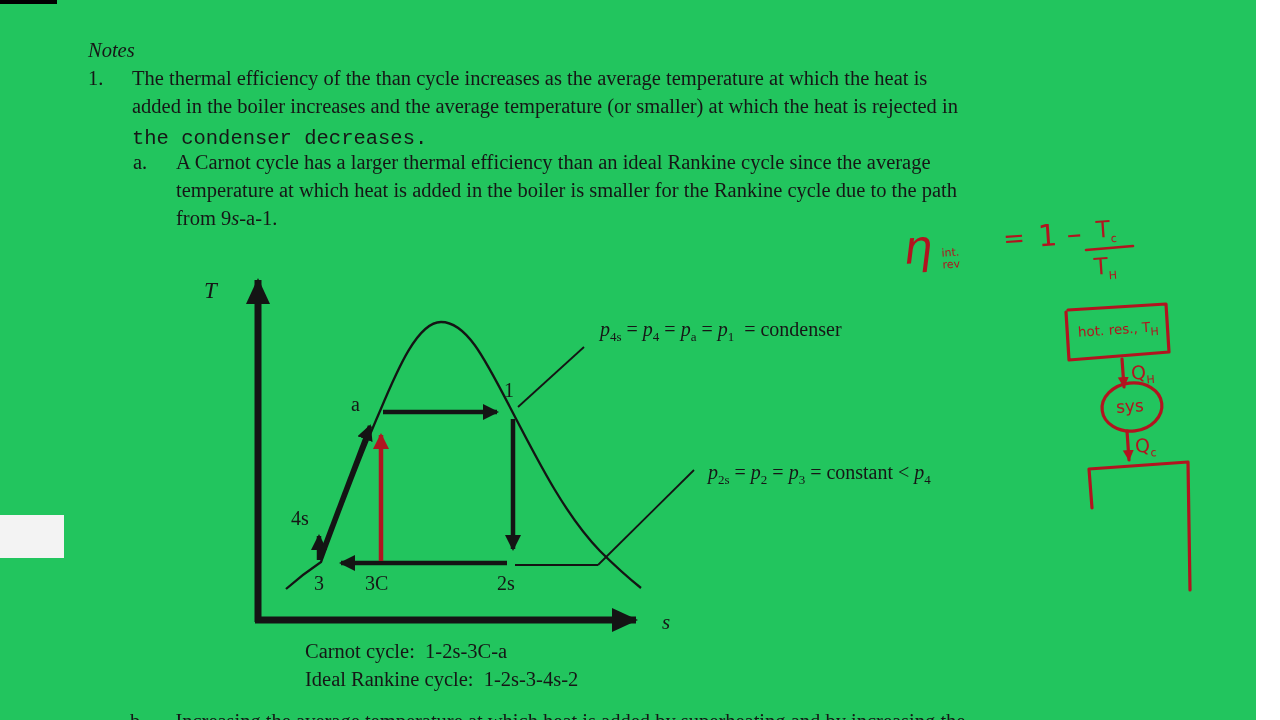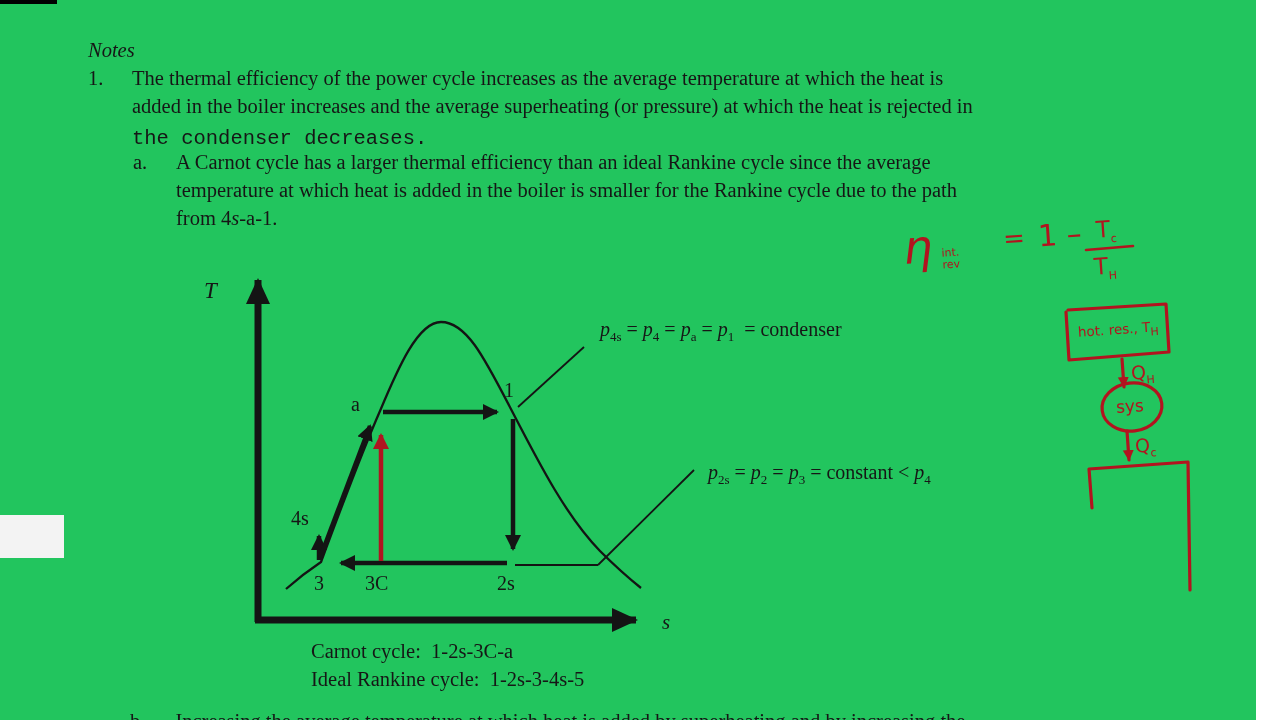--- a/index.html
+++ b/index.html
@@ -5,47 +5,47 @@
   html,body{margin:0;padding:0;}
   .page{position:relative;width:1256px;height:720px;background:#22c55e;overflow:hidden;
         font-family:"Liberation Serif", serif;color:#161616;}
   .t{position:absolute;white-space:pre;}
   .body-line{font-size:20.5px;line-height:28px;}
   .it{font-style:italic;}
   .eq{font-size:20px;}
   .eq .pit{font-style:italic;}
   .eq sub{font-size:13px;}
   .ptlabel{font-size:20px;}
-  .cap{font-size:20.5px;line-height:28px;margin-left:6px;}
+  .cap{font-size:20.5px;line-height:28px;}
   .red{color:#b2141f;font-family:"DejaVu Sans", sans-serif;}
   .hw{transform:rotate(-4deg);}
   .bar-topleft{position:absolute;left:0;top:0;width:57px;height:4px;background:#000;}
   .gray-patch{position:absolute;left:0;top:515px;width:64px;height:43px;background:#f3f3f3;}
   svg{position:absolute;left:0;top:0;}
   sub.rs{font-size:11px;}
 </style>
 </head>
 <body>
 
 <div class="page">
 
   <div class="bar-topleft"></div>
   <div class="gray-patch"></div>
 
   <div class="t body-line it" style="left:88px;top:36px;">Notes</div>
 
   <div class="t body-line" style="left:88px;top:64px;">1.</div>
-  <div class="t body-line" style="left:132px;top:64px;">The thermal efficiency of the power cycle increases as the average temperature at which the heat is</div>
-  <div class="t body-line" style="left:132px;top:92px;">added in the boiler increases and the average superheating (or pressure) at which the heat is rejected in</div>
+  <div class="t body-line" style="left:132px;top:64px;">The thermal efficiency of the than cycle increases as the average temperature at which the heat is</div>
+  <div class="t body-line" style="left:132px;top:92px;">added in the boiler increases and the average temperature (or smaller) at which the heat is rejected in</div>
   <div class="t body-line" style="left:132px;top:125px;font-family:Liberation Mono, monospace;">the condenser decreases.</div>
 
   <div class="t body-line" style="left:133px;top:148px;">a.</div>
   <div class="t body-line" style="left:176px;top:148px;text-align:right;">A Carnot cycle has a larger thermal efficiency than an ideal Rankine cycle since the average</div>
   <div class="t body-line" style="left:176px;top:176px;text-align:center;">temperature at which heat is added in the boiler is smaller for the Rankine cycle due to the path</div>
-  <div class="t body-line" style="left:176px;top:204px;"><span>from 4</span><span class="it">s</span><span>-a-1.</span></div>
+  <div class="t body-line" style="left:176px;top:204px;"><span>from 9</span><span class="it">s</span><span>-a-1.</span></div>
 
   <svg width="1280" height="720" viewBox="0 0 1280 720">
     <defs>
       <marker id="arrAxis" markerUnits="userSpaceOnUse" markerWidth="30" markerHeight="26" refX="24" refY="12" orient="auto">
           <path d="M0,0 L26,12 L0,24 Z" fill="#141414"></path>
         </marker>
       <marker id="arrB" markerUnits="userSpaceOnUse" markerWidth="20" markerHeight="18" refX="14" refY="8" orient="auto">
           <path d="M0,0 L16,8 L0,16 Z" fill="#141414"></path>
         </marker>
       <marker id="arrR" markerUnits="userSpaceOnUse" markerWidth="20" markerHeight="18" refX="14" refY="8" orient="auto">
@@ -93,21 +93,21 @@
   <div class="t ptlabel" style="left:291px;top:507px;">4s</div>
   <div class="t ptlabel" style="left:314px;top:572px;">3</div>
   <div class="t ptlabel" style="left:365px;top:572px;">3C</div>
   <div class="t ptlabel" style="left:497px;top:572px;">2s</div>
 
   <div class="t eq" style="left:600px;top:318px;"><span class="pit">p</span><sub>4s</sub><span> = </span><span class="pit">p</span><sub>4</sub><span> = </span><span class="pit">p</span><sub>a</sub><span> = </span><span class="pit">p</span><sub>1</sub><span>  = condenser</span></div>
 
   <div class="t eq" style="left:708px;top:461px;"><span class="pit">p</span><sub>2s</sub><span> = </span><span class="pit">p</span><sub>2</sub><span> = </span><span class="pit">p</span><sub>3</sub><span> = constant &lt; </span><span class="pit">p</span><sub>4</sub></div>
 
   <div class="t cap" style="left:305px;top:637px;">Carnot cycle:  1-2s-3C-a</div>
-  <div class="t cap" style="left:305px;top:665px;">Ideal Rankine cycle:  1-2s-3-4s-5</div>
+  <div class="t cap" style="left:305px;top:665px;">Ideal Rankine cycle:  1-2s-3-4s-2</div>
 
   <div class="t red hw it" style="left:903px;top:220px;font-size:46px;">η</div>
   <div class="t red hw" style="left:942px;top:247px;font-size:11px;line-height:12px;"><span>int.</span><br><span>rev</span></div>
   <div class="t red hw" style="left:1003px;top:223px;font-size:26px;">=</div>
   <div class="t red hw" style="left:1038px;top:217px;font-size:30px;">1 –</div>
   <div class="t red hw" style="left:1096px;top:216px;font-size:23px;"><span>T</span><sub class="rs">c</sub></div>
   <div class="t red hw" style="left:1094px;top:253px;font-size:23px;"><span>T</span><sub class="rs">H</sub></div>
 
   <div class="t red hw" style="left:1078px;top:321px;font-size:13.5px;"><span>hot. res., </span><span>T</span><sub class="rs">H</sub></div>
   <div class="t red hw" style="left:1131px;top:361px;font-size:19px;"><span>Q</span><sub class="rs">H</sub></div>

